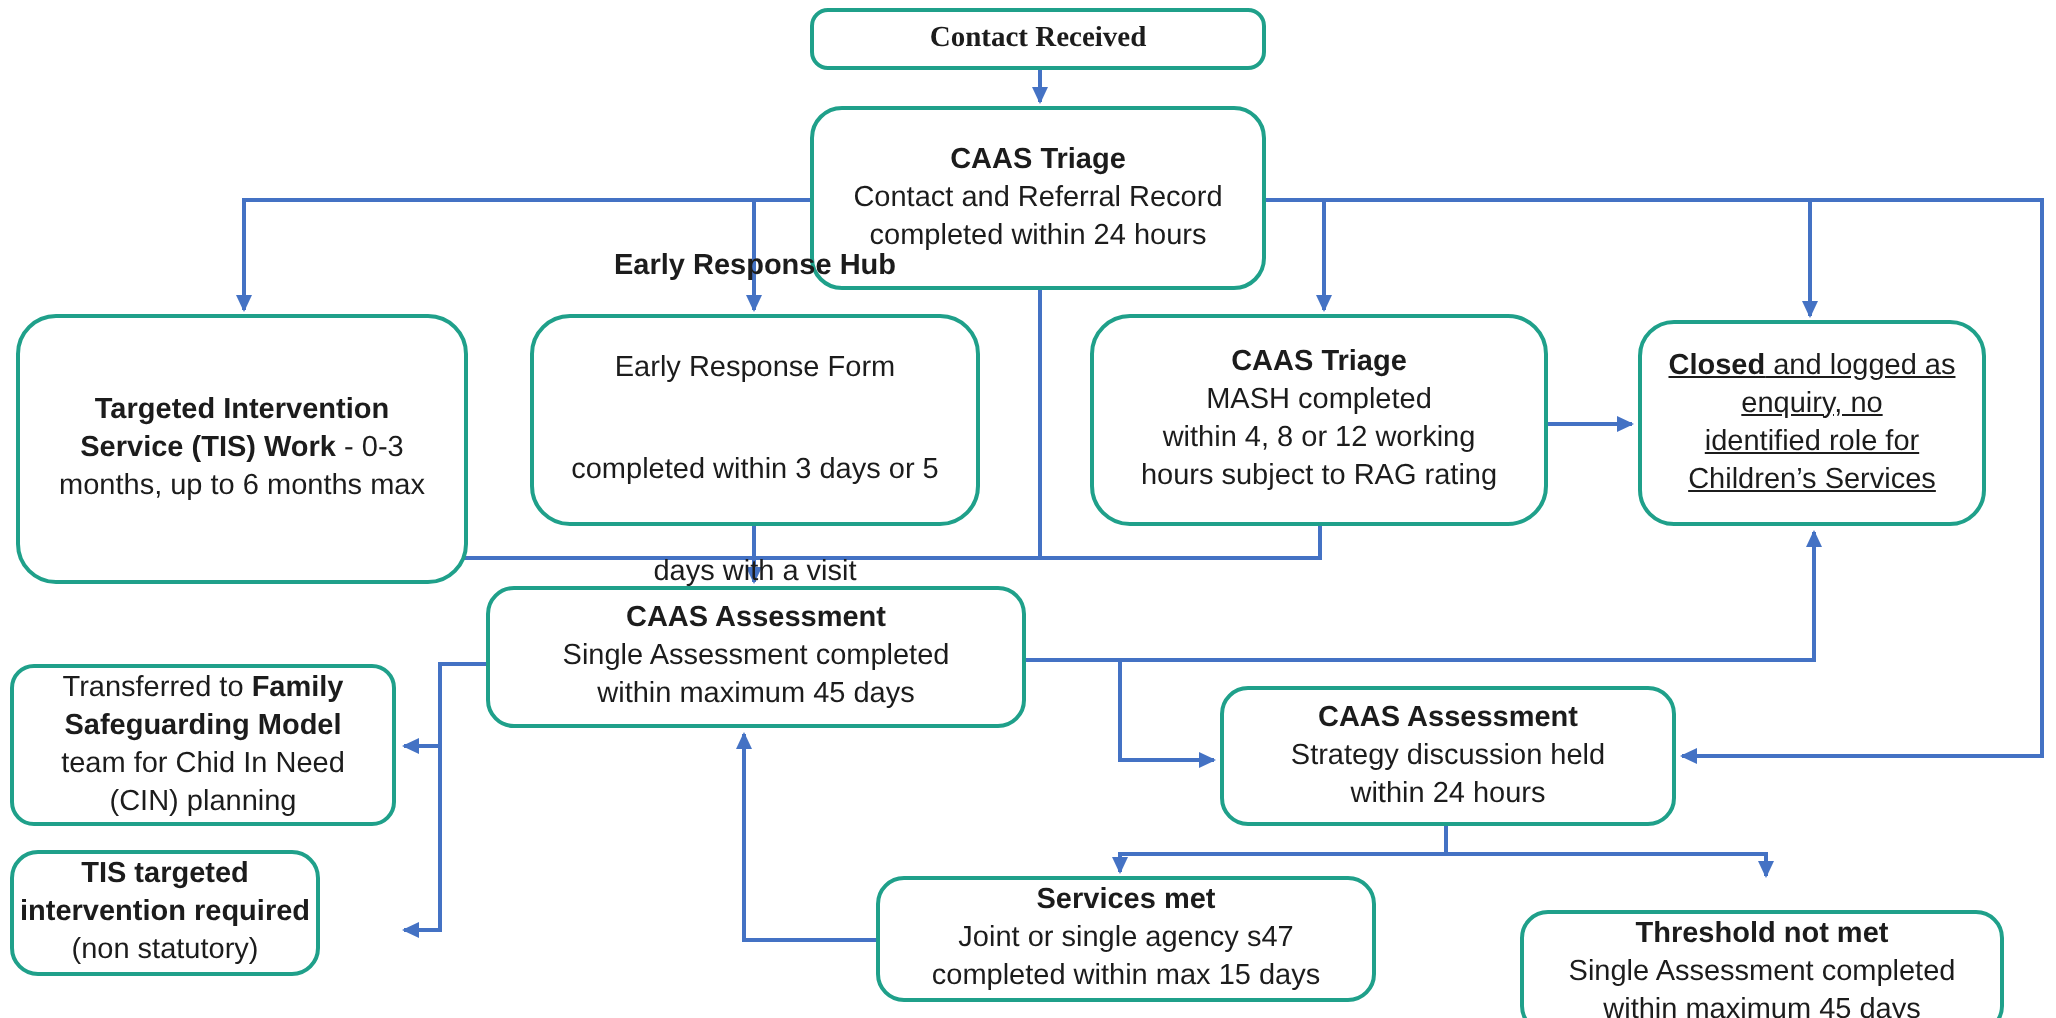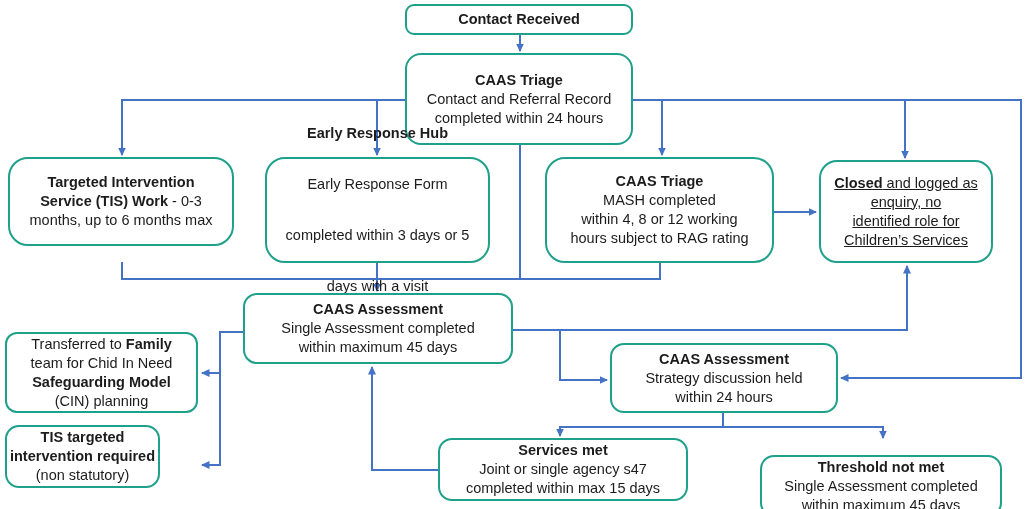--- a/index.html
+++ b/index.html
@@ -54,29 +54,29 @@
         <polyline points="513,330 907,330 907,266" marker-end="url(#arrowhead)"></polyline>
         <polyline points="560,330 560,380 607,380" marker-end="url(#arrowhead)"></polyline>
         <polyline points="723,413 723,427"></polyline>
         <polyline points="723,427 560,427 560,436" marker-end="url(#arrowhead)"></polyline>
         <polyline points="723,427 883,427 883,438" marker-end="url(#arrowhead)"></polyline>
         <polyline points="438,470 372,470 372,367" marker-end="url(#arrowhead)"></polyline>
         <polyline points="243,332 220,332 220,465 202,465" marker-end="url(#arrowhead)"></polyline>
         <polyline points="220,373 202,373" marker-end="url(#arrowhead)"></polyline>
       </g>
   </svg>
-<div class="node" style="left: 405px; top: 4px; width: 228px; height: 31px; border-radius: 9px;">
+<div class="node" style="left: 405px; top: 4px; width: 228px; height: 31px; border-radius: 9px; font-family: Liberation Serif, serif;">
       <div class="tline"><span class="b">Contact Received</span></div>
     </div>
     <div class="node" style="left: 405px; top: 53px; width: 228px; height: 92px; border-radius: 16px;">
       <div class="tline"><span class="b">CAAS Triage</span></div>
       <div class="tline"><span>Contact and Referral Record</span></div>
       <div class="tline"><span>completed within 24 hours</span></div>
     </div>
-    <div class="node" style="left: 8px; top: 157px; width: 226px; height: 89px; border-radius: 20px;">
+    <div class="node" style="left: 8px; top: 157px; width: 226px; height: 135px; border-radius: 20px;">
       <div class="tline"><span class="b">Targeted Intervention</span></div>
       <div class="tline"><span class="b">Service (TIS) Work</span><span> - 0-3</span></div>
       <div class="tline"><span>months, up to 6 months max</span></div>
     </div>
     <div class="node" style="left: 265px; top: 157px; width: 225px; height: 106px; border-radius: 20px; gap: 32px;">
       <div class="tline"><span class="b">Early Response Hub</span></div>
       <div class="tline"><span>Early Response Form</span></div>
       <div class="tline"><span>completed within 3 days or 5</span></div>
       <div class="tline"><span>days with a visit</span></div>
     </div>
@@ -97,22 +97,22 @@
       <div class="tline"><span>Single Assessment completed</span></div>
       <div class="tline"><span>within maximum 45 days</span></div>
     </div>
     <div class="node" style="left: 610px; top: 343px; width: 228px; height: 70px; border-radius: 14px;">
       <div class="tline"><span class="b">CAAS Assessment</span></div>
       <div class="tline"><span>Strategy discussion held</span></div>
       <div class="tline"><span>within 24 hours</span></div>
     </div>
     <div class="node" style="left: 5px; top: 332px; width: 193px; height: 81px; border-radius: 12px;">
       <div class="tline"><span>Transferred to </span><span class="b">Family</span></div>
+      <div class="tline"><span class="b">Safeguarding Model</span></div>
       <div class="tline"><span>team for Chid In Need</span></div>
-      <div class="tline"><span class="b">Safeguarding Model</span></div>
       <div class="tline"><span>(CIN) planning</span></div>
     </div>
     <div class="node" style="left: 5px; top: 425px; width: 155px; height: 63px; border-radius: 14px;">
       <div class="tline"><span class="b">TIS targeted</span></div>
       <div class="tline"><span class="b">intervention required</span></div>
       <div class="tline"><span>(non statutory)</span></div>
     </div>
     <div class="node" style="left: 438px; top: 438px; width: 250px; height: 63px; border-radius: 14px;">
       <div class="tline"><span class="b">Services met</span></div>
       <div class="tline"><span>Joint or single agency s47</span></div>

